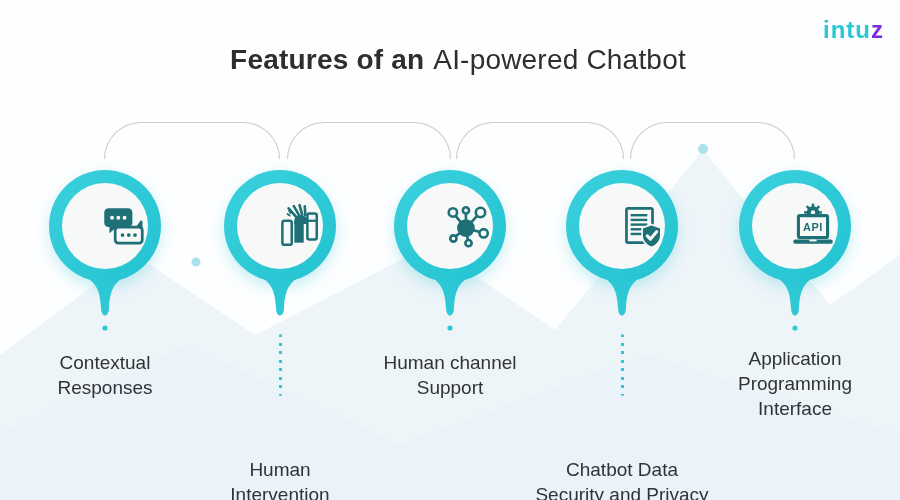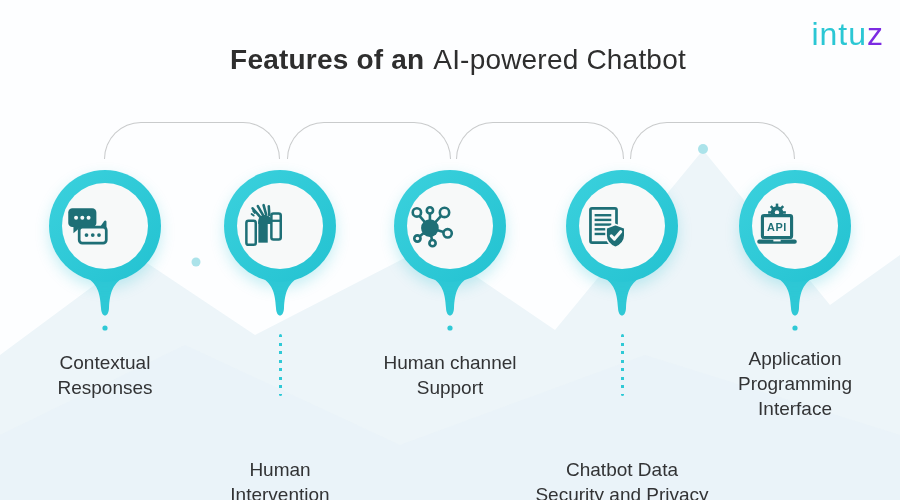--- a/index.html
+++ b/index.html
@@ -3,21 +3,21 @@
 <meta charset="utf-8">
 <style>
   html,body{margin:0;padding:0;}
   body{font-family:"Liberation Sans",sans-serif;background:#fff;}
   .stage{position:relative;width:900px;height:500px;overflow:hidden;background:#fdfeff;}
 
   
   .bg{position:absolute;inset:0;z-index:0;}
 
   
-  .logo{position:absolute;top:16px;right:16px;z-index:5;font-size:32px;font-weight:400;
+  .logo{position:absolute;top:16px;right:16px;z-index:5;font-size:24px;font-weight:700;
         letter-spacing:1px;color:#2bc7d4;text-transform:lowercase;}
   .logo .z{color:#7c2be2;}
 
   
   .title{position:absolute;top:44px;left:0;width:100%;text-align:center;z-index:5;
          font-size:28px;color:#2e2e2e;letter-spacing:.2px;padding-left:8px;}
   .title .b{font-weight:700;}
   .title .r{font-weight:400;margin-left:.32em;}
 
   
@@ -29,21 +29,21 @@
   .a4{left:630px;width:163px;}
 
   
   .pin{position:absolute;top:170px;width:0;z-index:2;}
   .p1{left:105px;} .p2{left:280px;} .p3{left:450px;} .p4{left:622px;} .p5{left:795px;}
 
   .ring{position:absolute;left:-56px;top:0;width:112px;height:112px;border-radius:50%;
         background:linear-gradient(135deg,#3bd1dd,#23c2d1);z-index:2;
         box-shadow:0 6px 14px rgba(41,197,212,.25);}
   .inner{position:absolute;left:13px;top:13px;width:86px;height:86px;border-radius:50%;
-         background:#f7f9f9;display:flex;align-items:center;justify-content:flex-start;}
+         background:#f7f9f9;display:flex;align-items:center;justify-content:flex-end;}
   .icon{width:50px;height:50px;}
 
   .tail{position:absolute;left:-22px;top:106px;width:44px;height:60px;z-index:1;}
 
   .dotline{position:absolute;left:-1.5px;top:164px;width:3px;height:62px;z-index:1;
            background-image:repeating-linear-gradient(to bottom,#2fc9d6 0 3px,transparent 3px 8.5px);
            border-radius:2px;}
 
   .label{position:absolute;left:-130px;width:260px;text-align:center;z-index:3;
          font-size:19px;font-weight:500;line-height:1.32;color:#323335;white-space:pre-line;}

